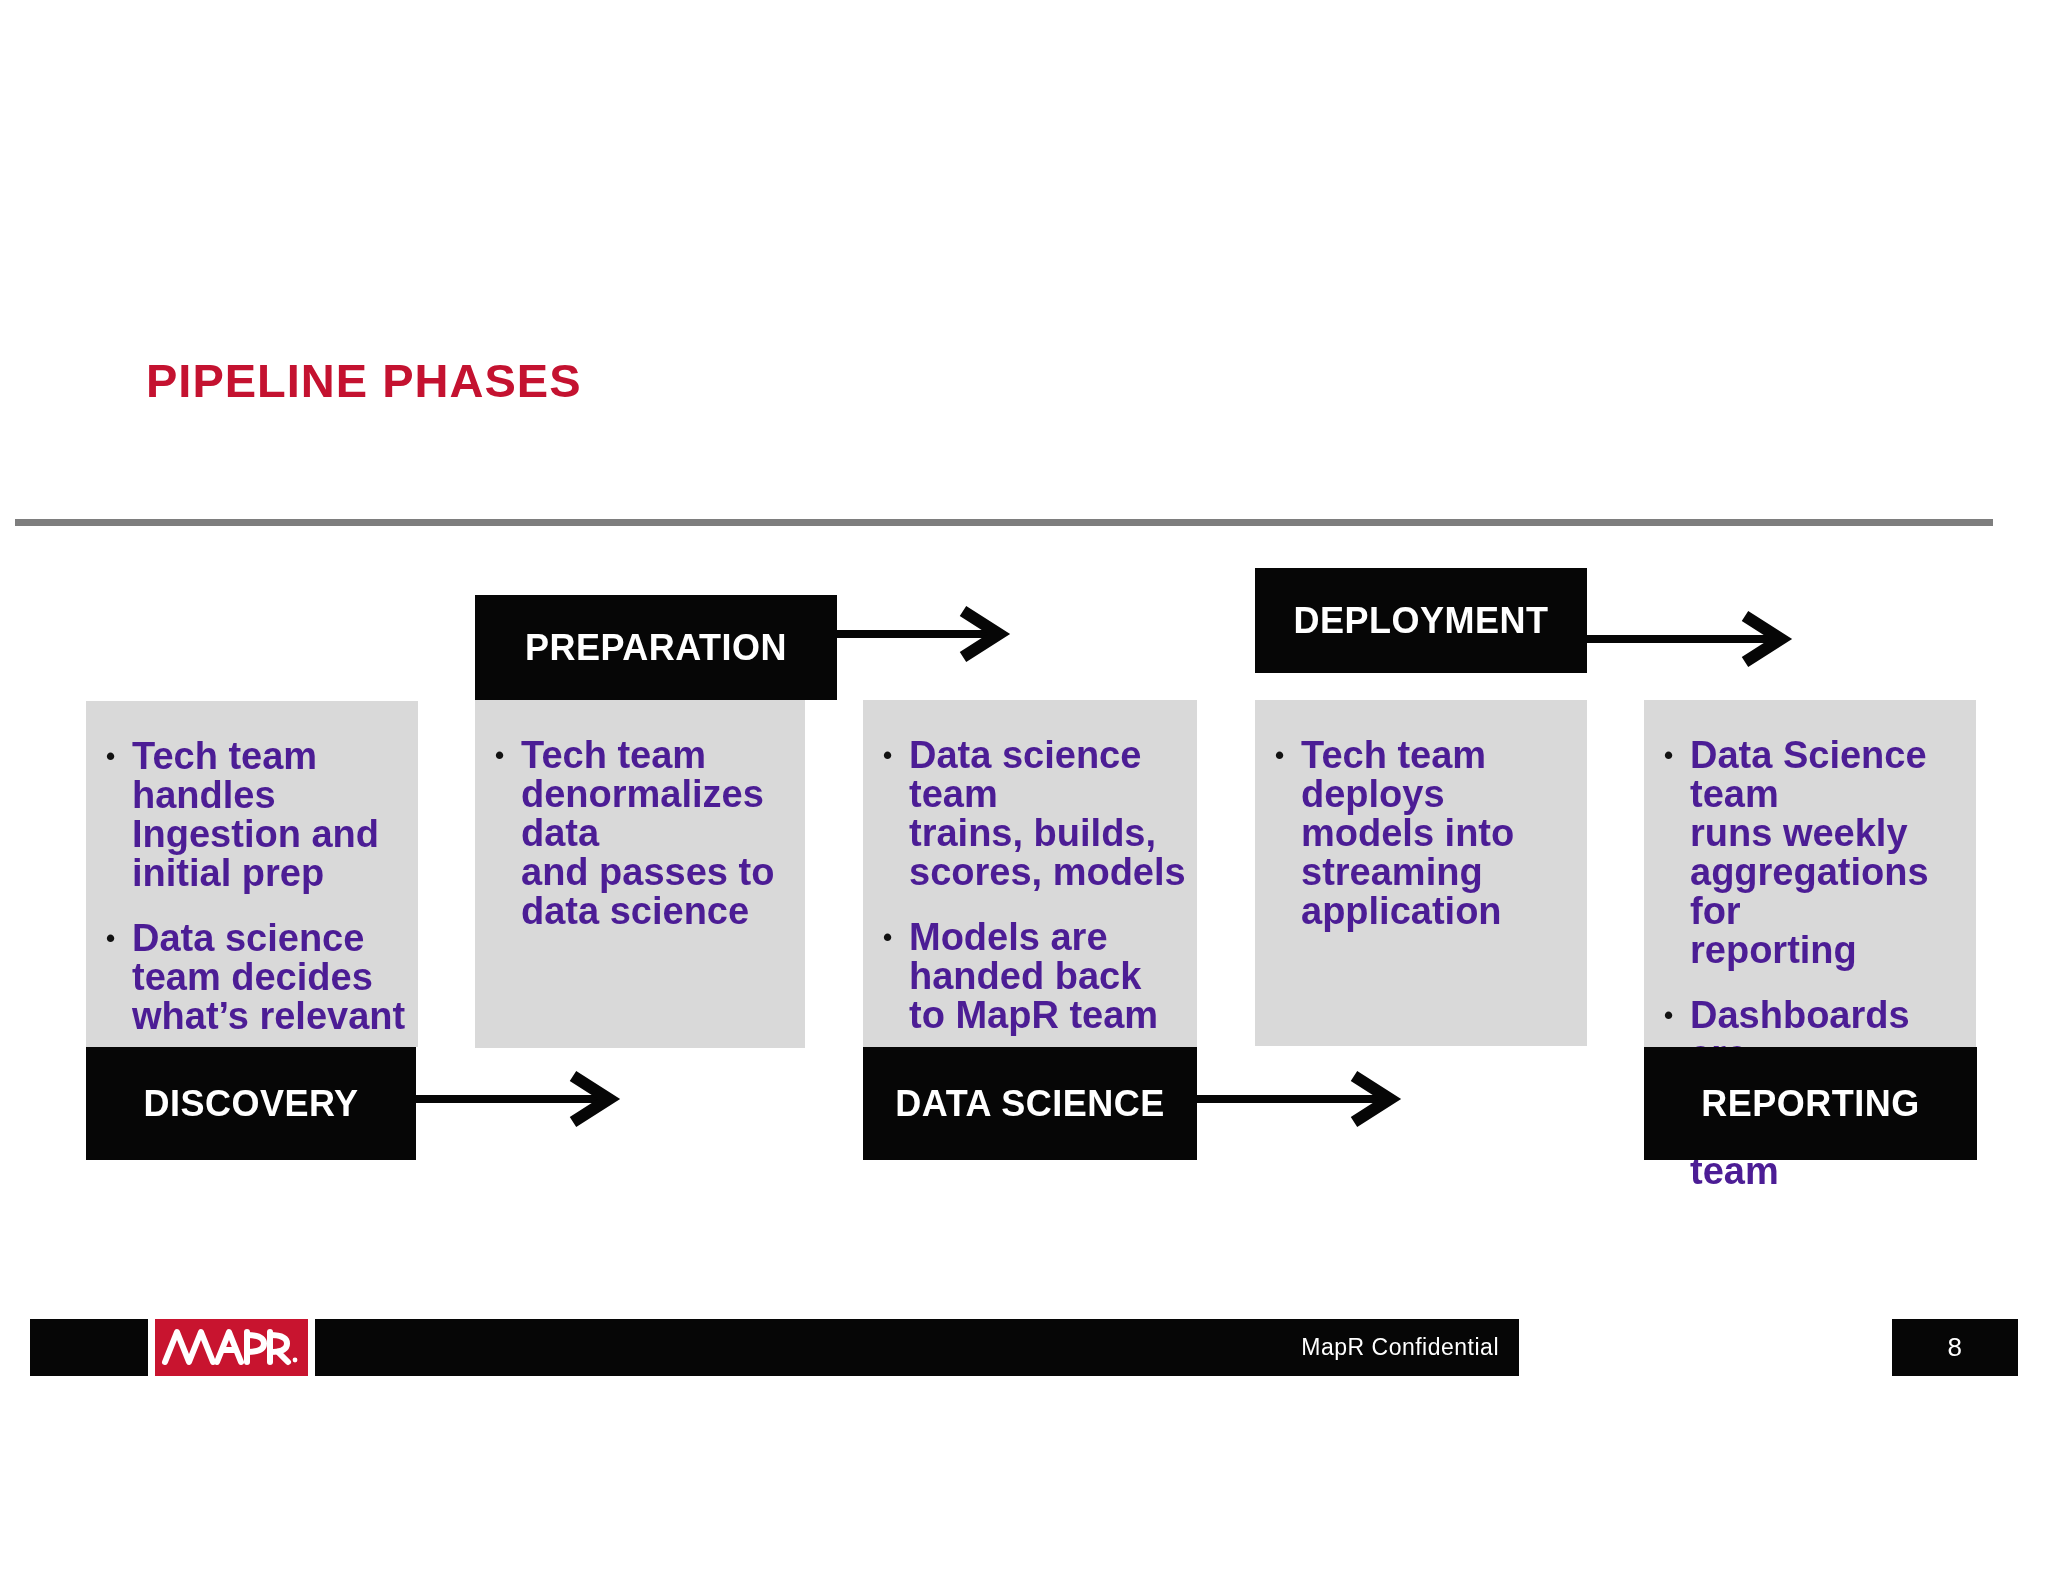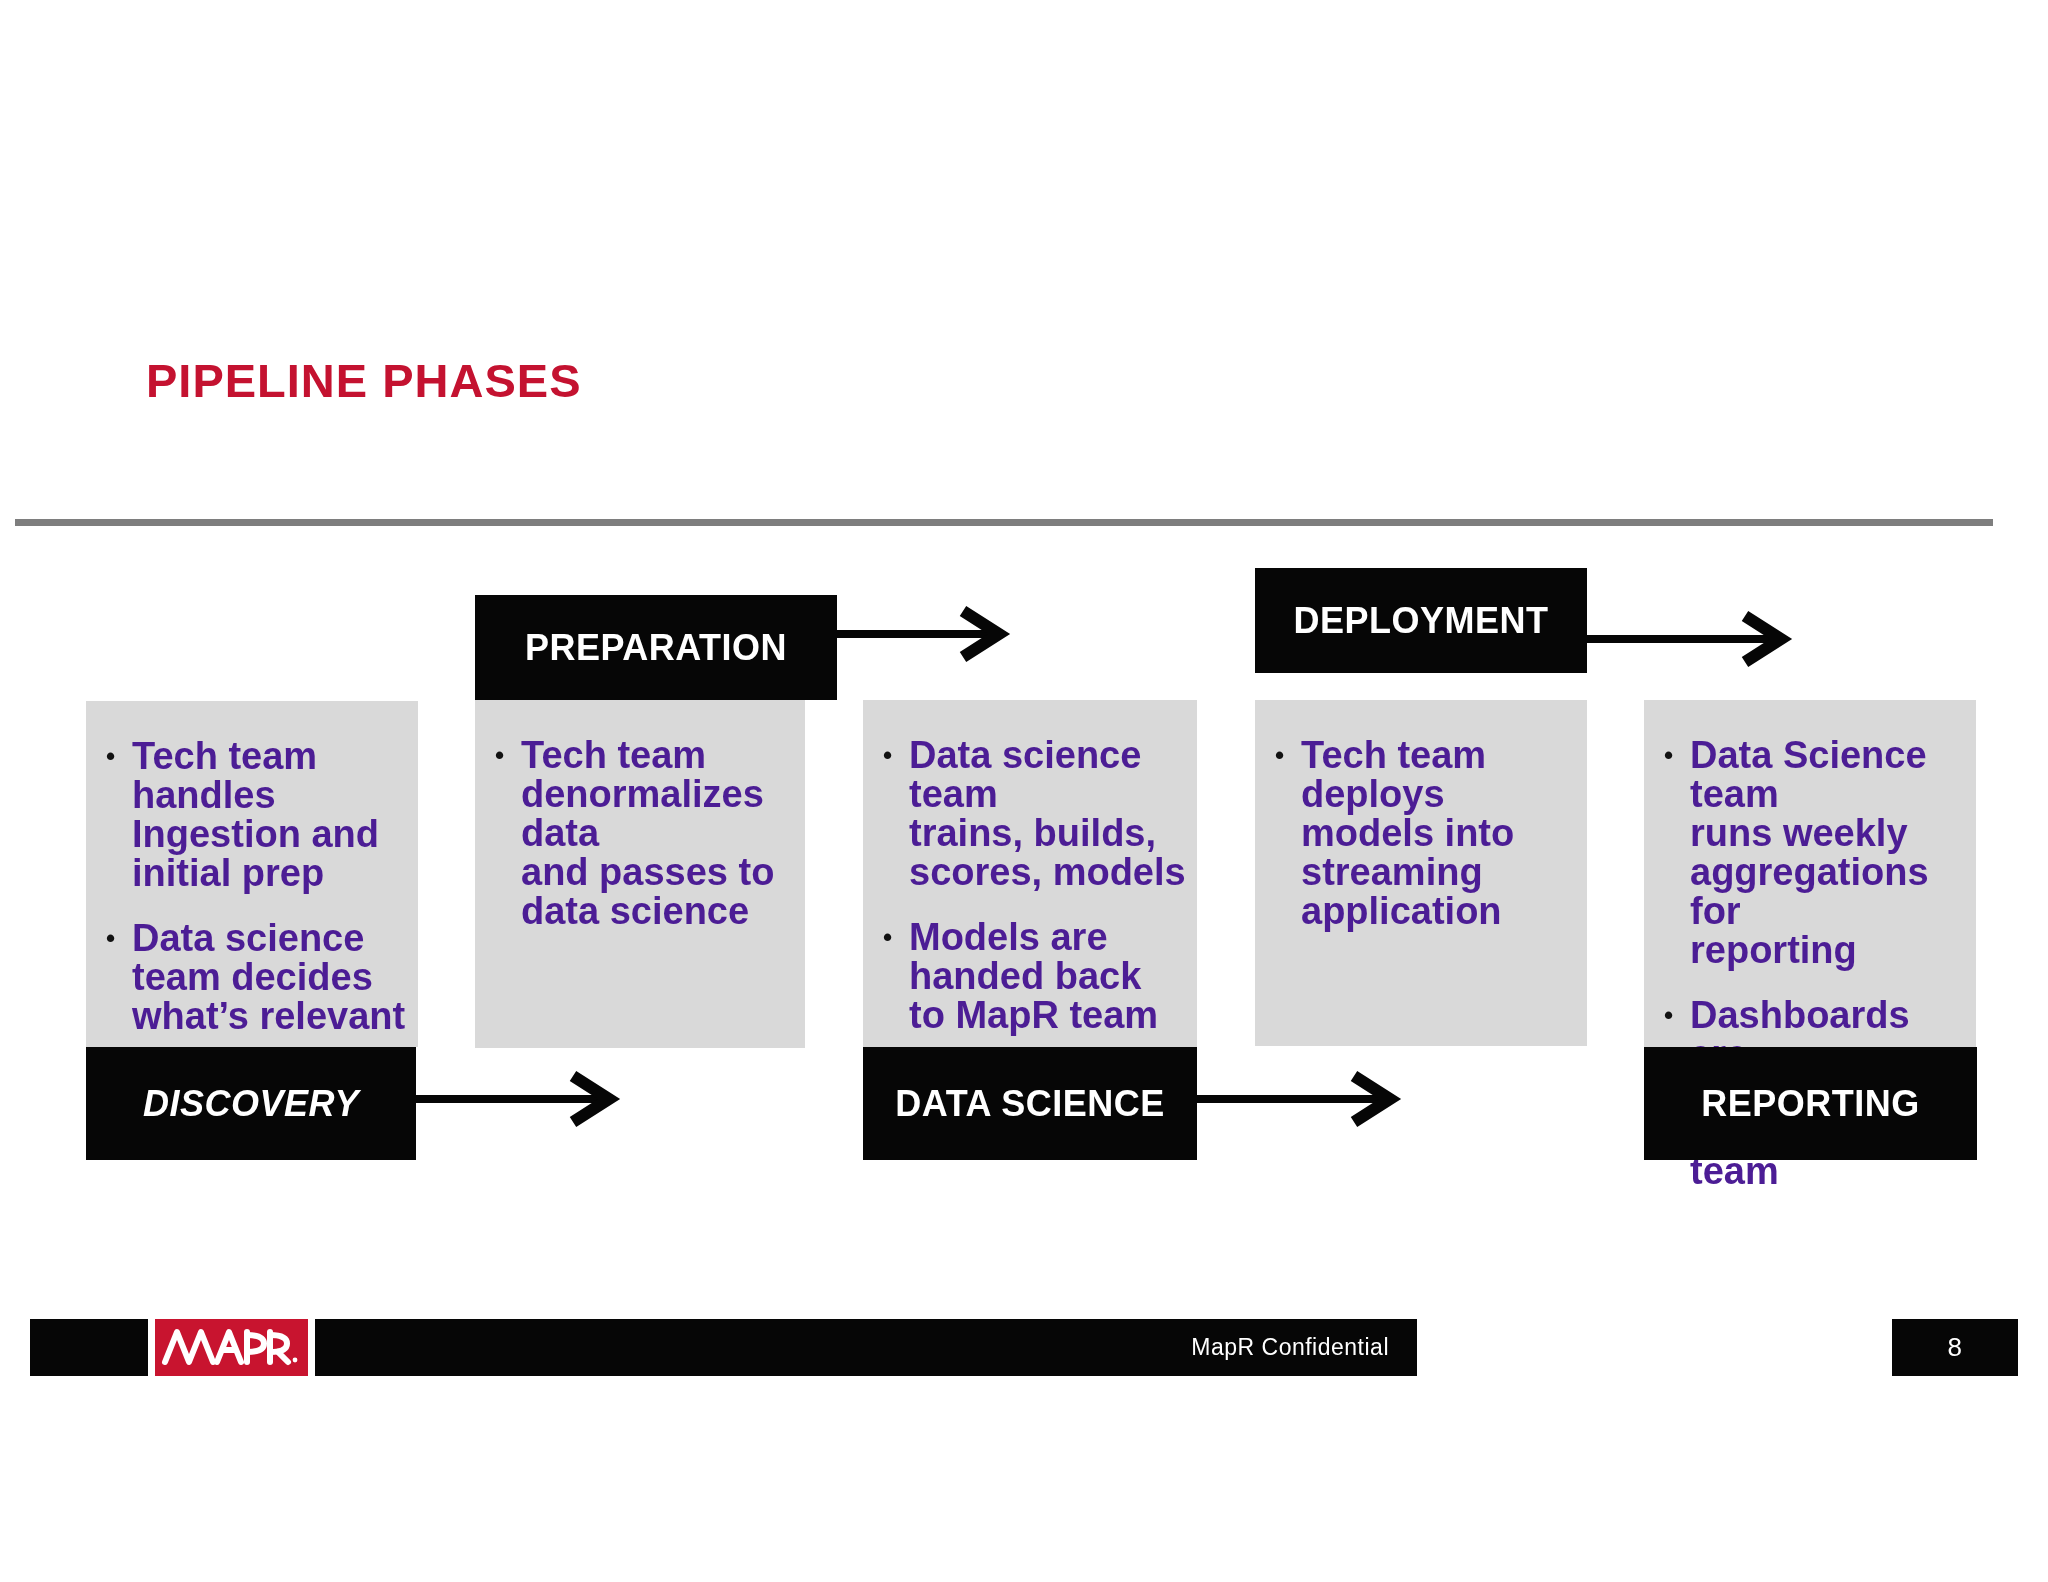--- a/index.html
+++ b/index.html
@@ -28,41 +28,41 @@
   }
   .bullet .marker{
     flex:0 0 26px;font-size:26px;line-height:39px;font-weight:bold;color:#121212;
   }
   .bullet .btext{
     font-size:38px;line-height:39px;font-weight:bold;color:#4c1d95;white-space:pre-line;
   }
   .arrow{position:absolute;width:220px;height:60px;}
   
   .c1-gray{left:86px;top:674px;width:332px;height:346px;}
-  .c1-label{left:86px;top:1020px;width:330px;height:113px;font-style:italic;}
+  .c1-label{left:86px;top:1020px;width:330px;height:113px;}
   .c2-label{left:475px;top:568px;width:362px;height:105px;}
   .c2-gray{left:475px;top:673px;width:330px;height:348px;}
   .c3-gray{left:863px;top:673px;width:334px;height:347px;}
   .c3-label{left:863px;top:1020px;width:334px;height:113px;}
   .c4-label{left:1255px;top:541px;width:332px;height:105px;}
   .c4-gray{left:1255px;top:673px;width:332px;height:346px;}
   .c5-gray{left:1644px;top:673px;width:332px;height:347px;}
   .c5-label{left:1644px;top:1020px;width:333px;height:113px;}
   .a1{left:413px;top:1042px;}
   .a2{left:803px;top:577px;}
   .a3{left:1194px;top:1042px;}
   .a4{left:1585px;top:582px;}
   
   .footer-seg{
     position:absolute;top:1292px;height:57px;background:#060606;color:#ffffff;
     display:flex;align-items:center;justify-content:center;
     font-size:23px;letter-spacing:0.5px;white-space:nowrap;
   }
   .f-stub{left:30px;width:118px;}
-  .f-main{left:315px;width:1102px;justify-content:flex-end;padding-right:28px;box-sizing:border-box;}
+  .f-main{left:315px;width:1204px;justify-content:flex-end;padding-right:20px;box-sizing:border-box;}
   .f-copy{left:1526px;width:360px;}
   .f-page{left:1892px;width:126px;font-size:26px;}
   .logo-box{
     position:absolute;left:155px;top:1292px;width:153px;height:57px;background:#C8142F;
     display:flex;align-items:center;justify-content:center;
   }
 </style>
 </head>
 <body>
 

